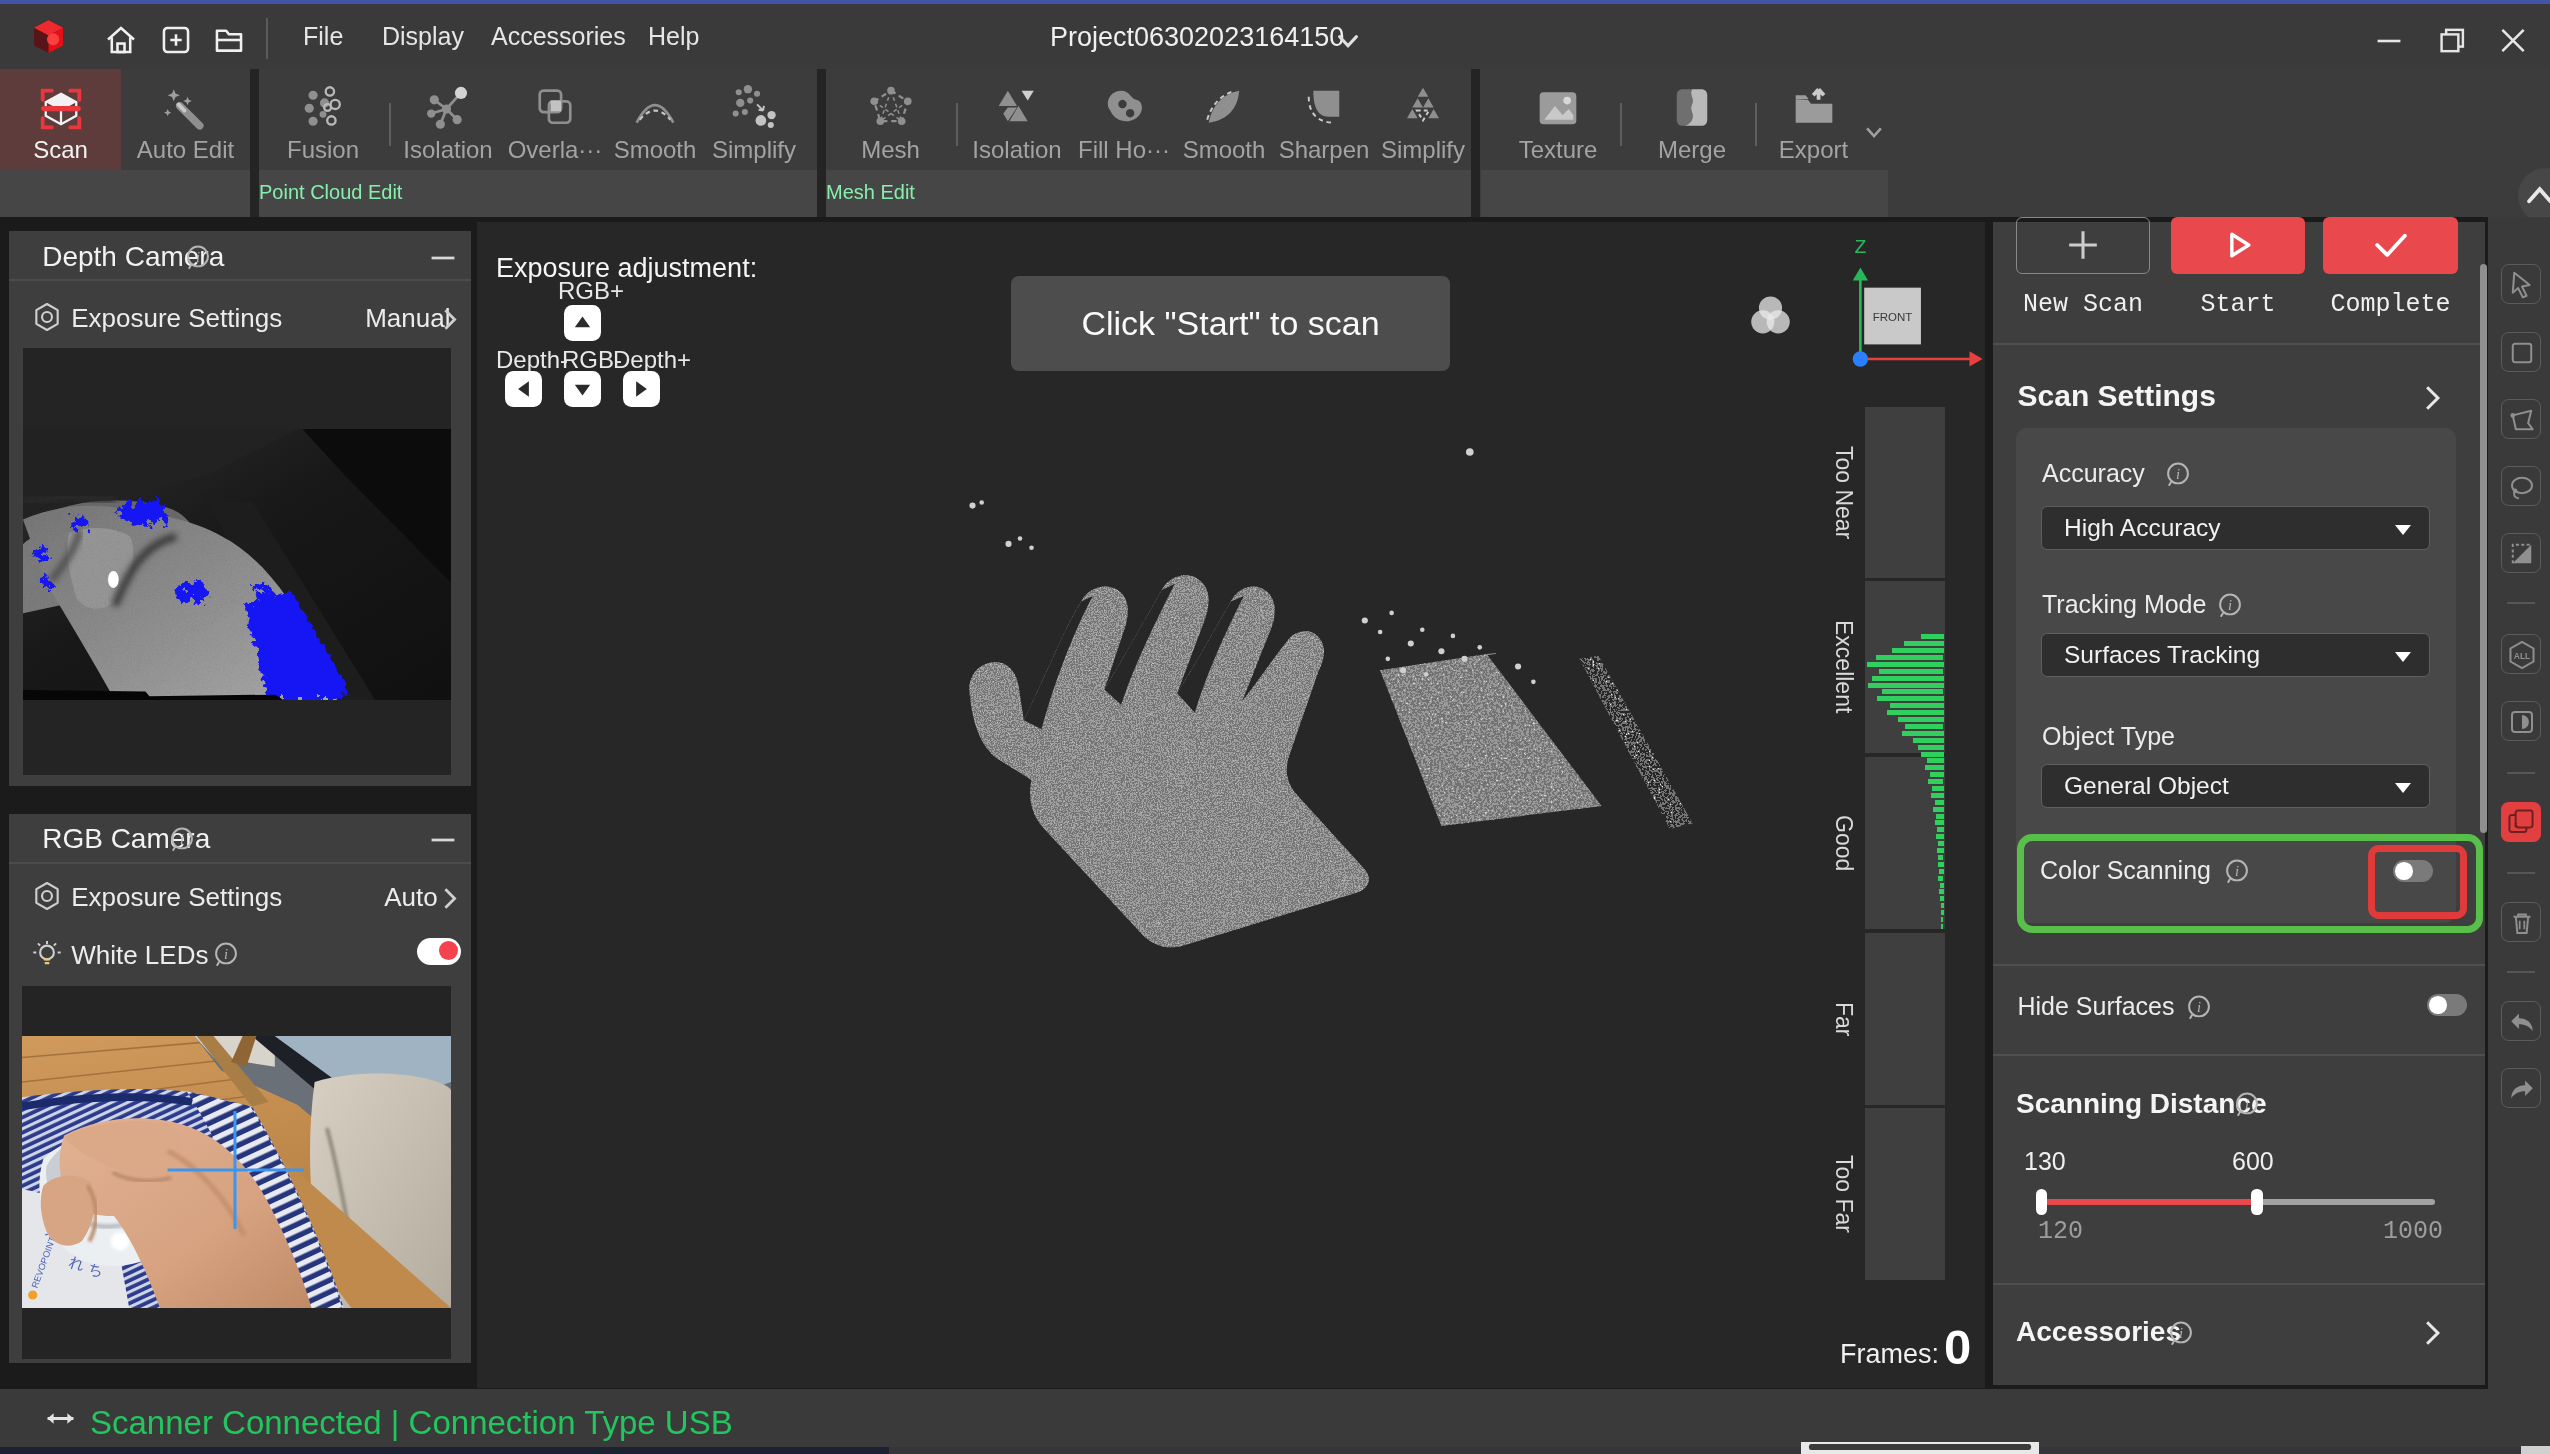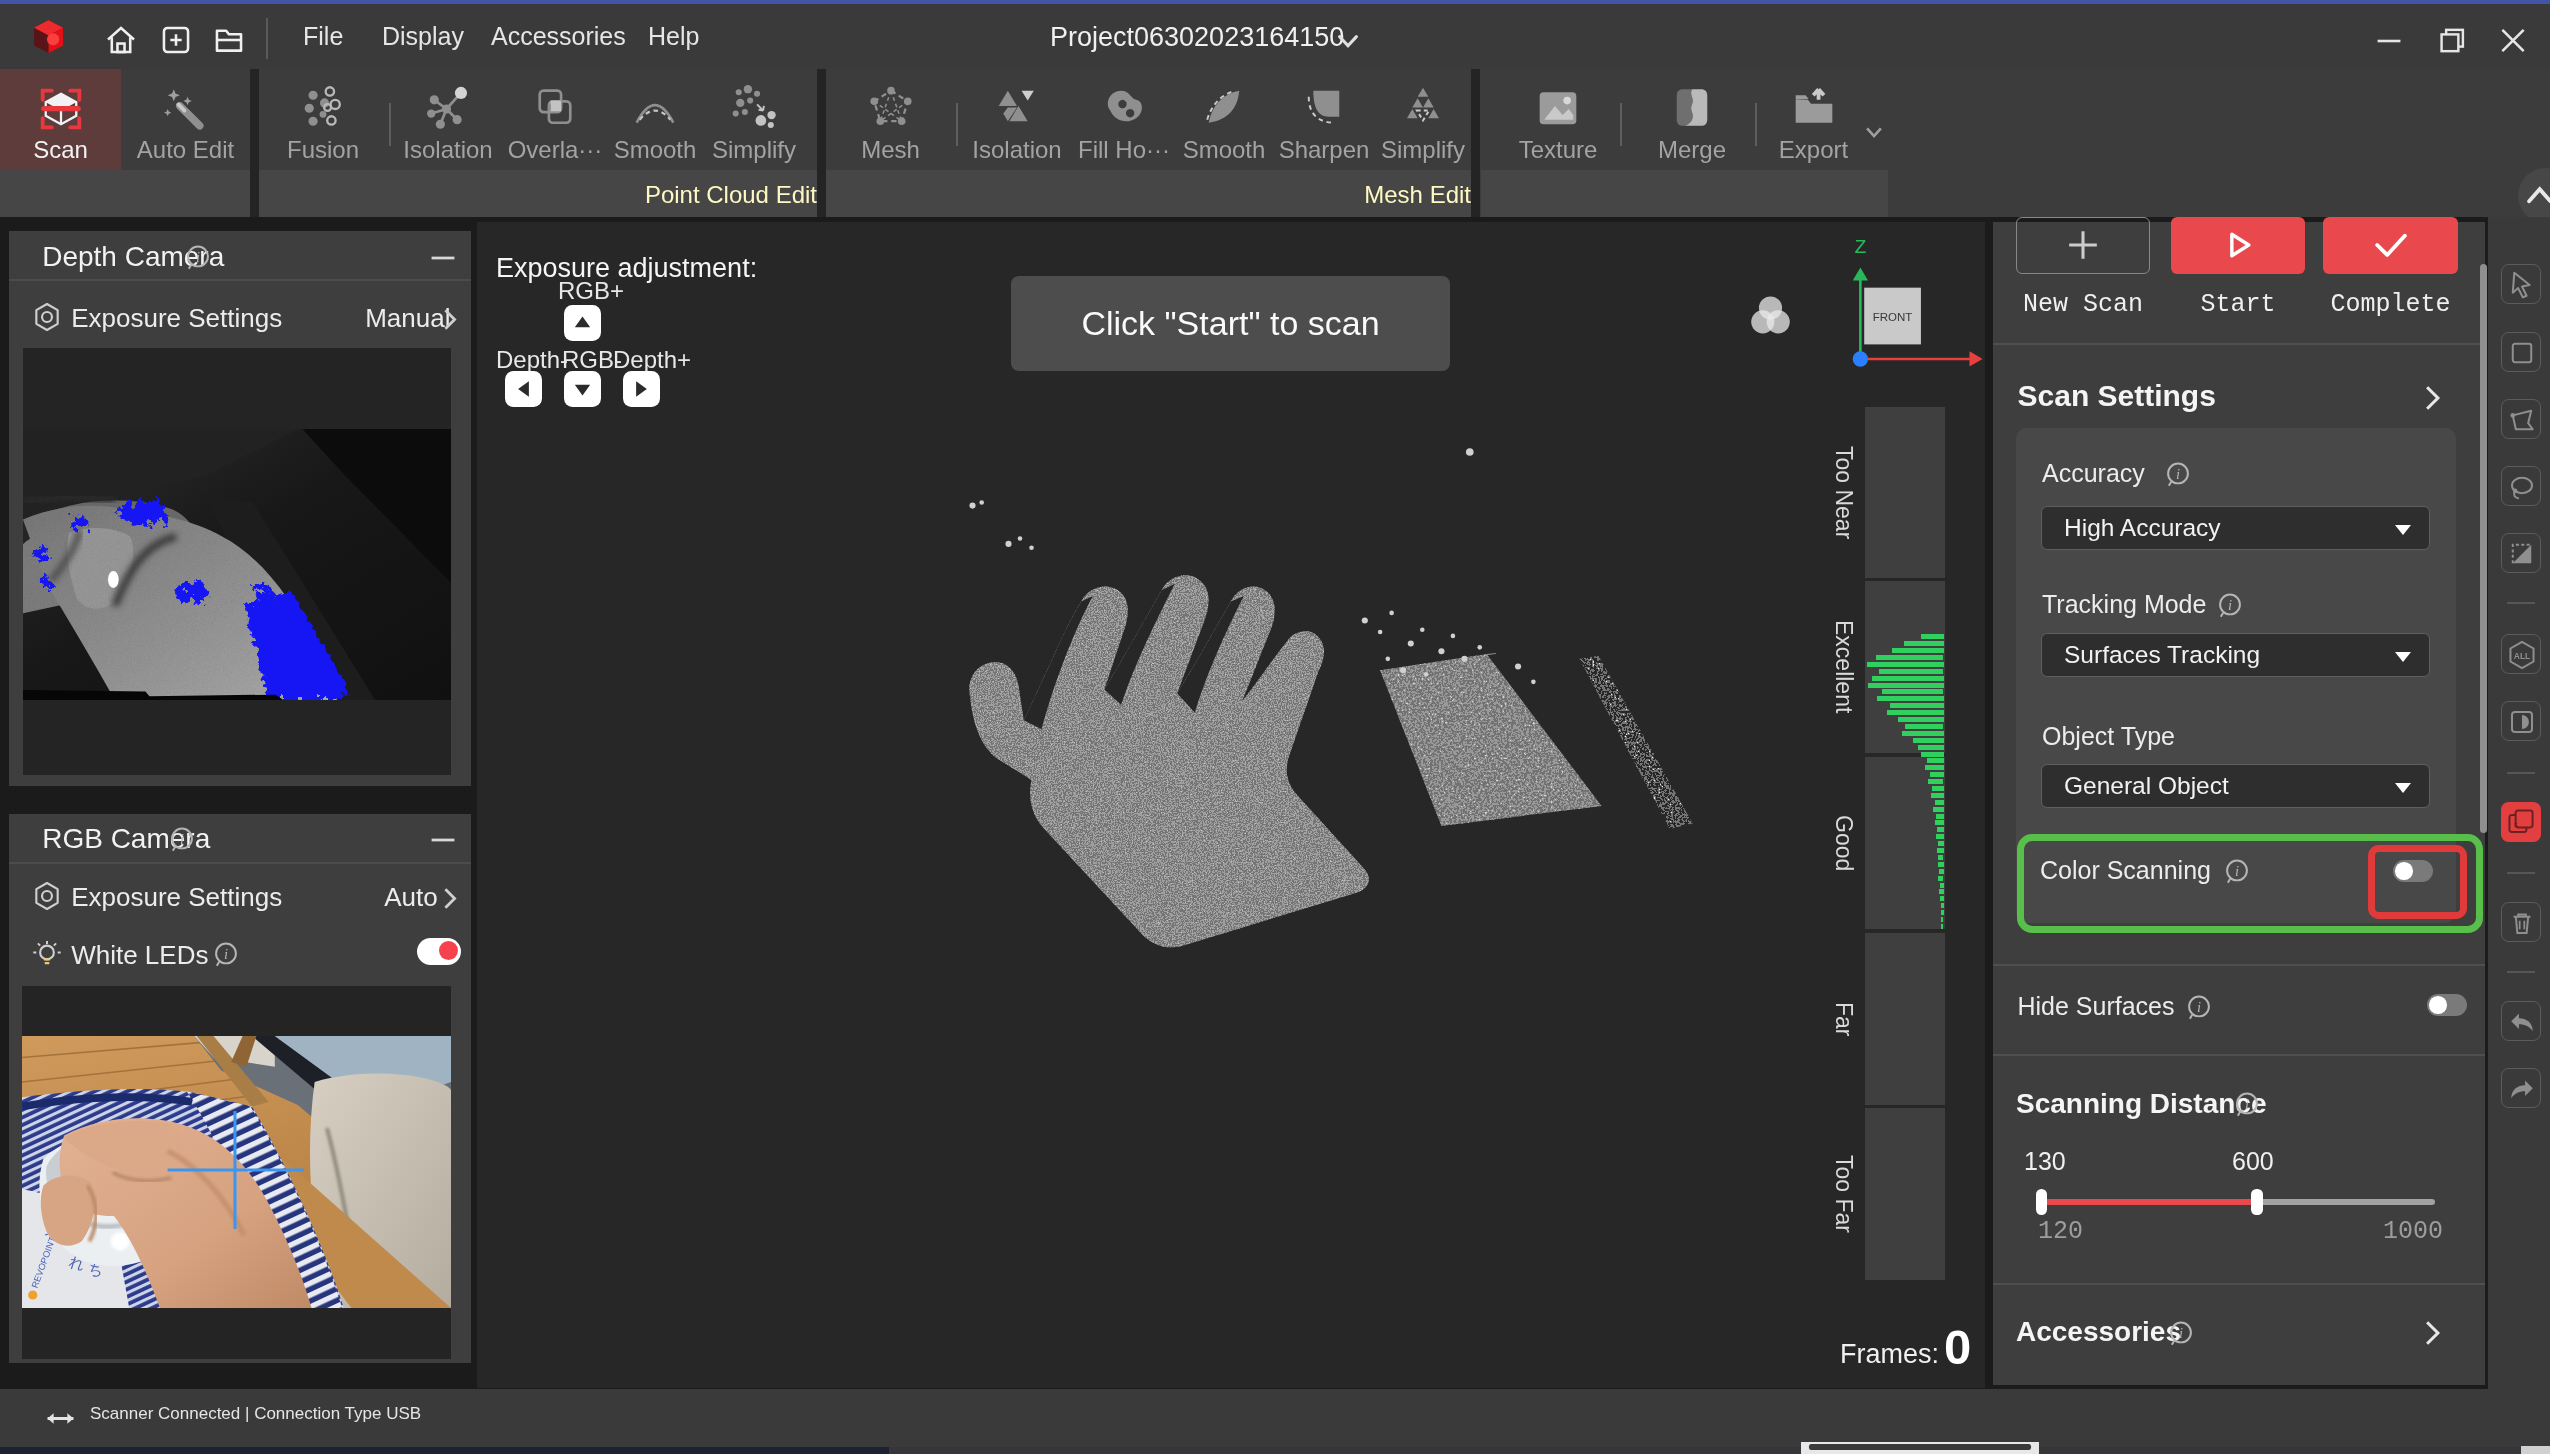--- a/index.html
+++ b/index.html
@@ -11,21 +11,21 @@
   
   .top-accent { left:0; top:0; width:2550px; height:3.8px; background:#4353a5; }
   .titlebar { left:0; top:3.8px; width:2550px; height:65px; background:#3a3a3a; }
   .menu-item { color:#e6e6e6; font-size:25px; top:18.4px; cursor:default; }
   .proj-title { color:#f0f0f0; font-size:27px; top:18.4px; }
   .ribbon { left:0; top:69px; width:2550px; height:148px; background:#3c3c3c; }
   .rib-gap { top:0; width:9.2px; height:148px; background:#242424; }
   .rib-section { top:0; height:148px; }
   .rib-iconrow { left:0; top:0; width:100%; height:101px; background:#3c3c3c; }
   .rib-labelrow { left:0; top:101px; width:100%; height:47px; background:#464646; }
-  .rib-grouplabel { width:100%; top:112px; text-align:right; color:#fef9c3; font-size:24px; }
+  .rib-grouplabel { width:100%; top:112px; text-align:left; color:#86efac; font-size:20px; }
   .tool { top:0; height:101px; text-align:center; }
   .tool svg { position:absolute; top:10.7px; left:50%; transform:translateX(-50%); }
   .tool .tl { position:absolute; width:200%; left:-50%; top:67px; text-align:center; font-size:24px; color:#a3a3a3; }
   .tool .tl.on { color:#f2f2f2; }
   .tab-scan { background:#5e3c3c; }
   .rib-divider { top:34px; width:1.5px; height:43px; background:#5e5e5e; }
   .collapse-btn { border-radius:50%; background:#474747; }
 
   
   .panel { background:#3e3e3e; }
@@ -75,21 +75,21 @@
   
   .tstrip { left:2488px; top:217px; width:62px; height:1172px; background:#3a3a3a; }
   .tbtn { position:absolute; left:13px; width:40px; height:40px; border:1.5px solid #5c5c5c; border-radius:7.7px; }
   .tbtn.red { background:#e24040; border:none; }
   .tbtn svg { position:absolute; left:0; top:0; }
   .tdiv { position:absolute; left:19px; width:28px; height:1.5px; background:#565656; }
   .vscroll { left:2480px; top:264px; width:7px; height:569px; background:#8f8f8f; border-radius:3.8px; }
 
   
   .statusbar { left:0; top:1389px; width:2550px; height:58px; background:#3a3a3a; }
-  .status-text { color:#e5e5e5; font-size:17px; }
+  .status-text { color:#22c55e; font-size:33px; }
   .bottom-strip { left:0; top:1447px; width:2550px; height:7.7px; background:#35353a; }
 </style>
 </head>
 <body>
 
 <div id="root">
 
   <div class="abs top-accent"></div>
   <div class="abs titlebar">
 

